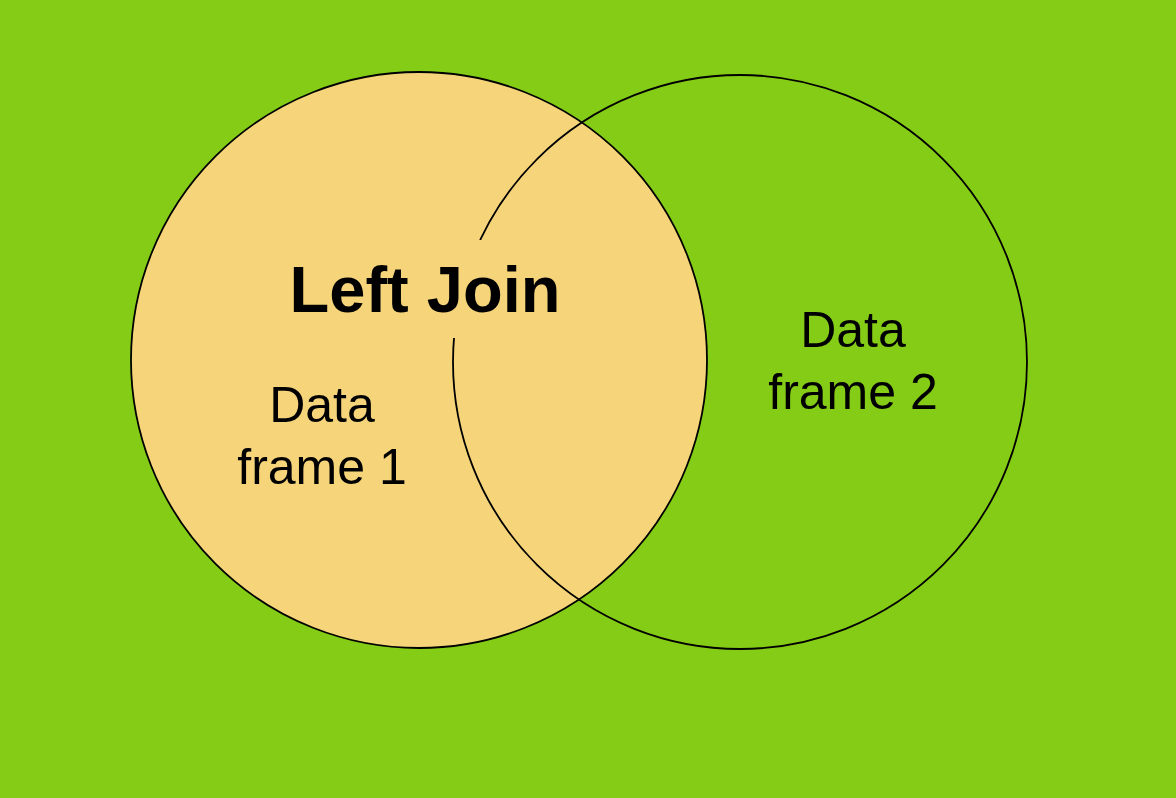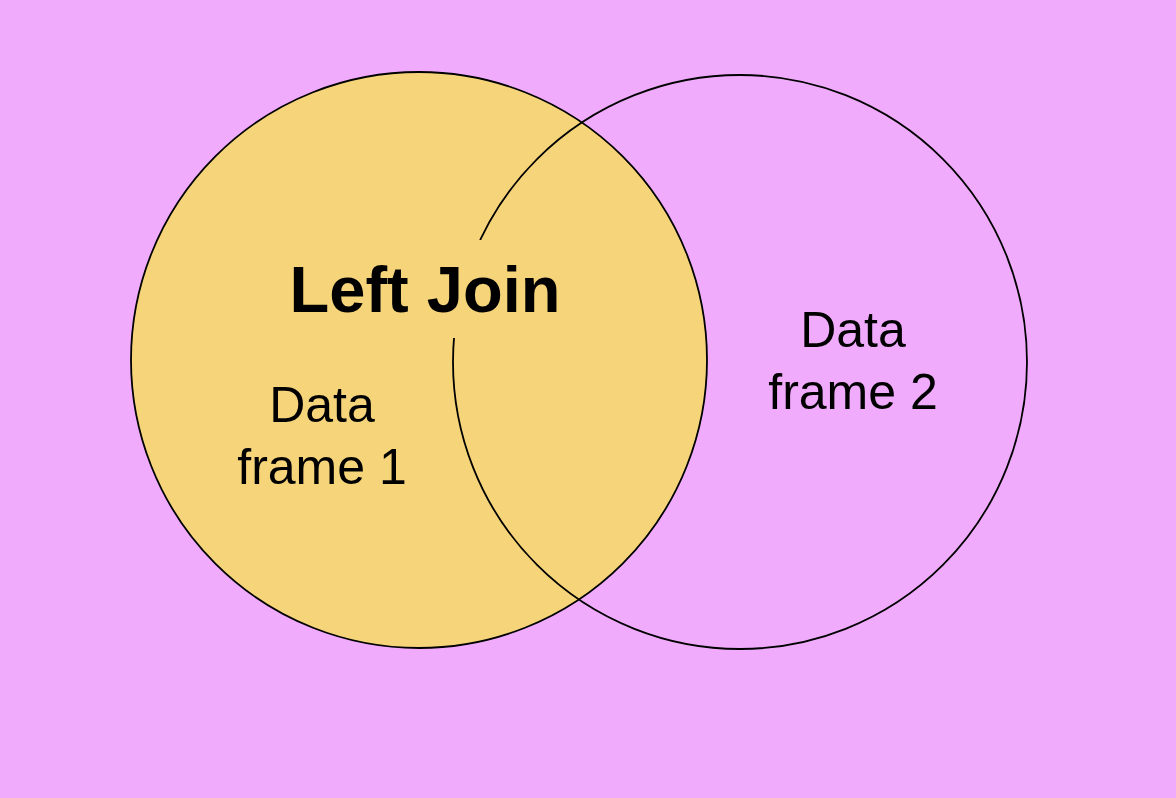--- a/index.html
+++ b/index.html
@@ -4,21 +4,21 @@
 <style>
   html, body {
     margin: 0;
     padding: 0;
     background: #ffffff;
   }
   .screen {
     position: relative;
     width: 1176px;
     height: 798px;
-    background: #f0abfc;
+    background: #84cc16;
     overflow: hidden;
     font-family: "Liberation Sans", sans-serif;
     color: #000000;
   }
   .venn-svg {
     position: absolute;
     left: 0;
     top: 0;
     width: 1176px;
     height: 798px;

